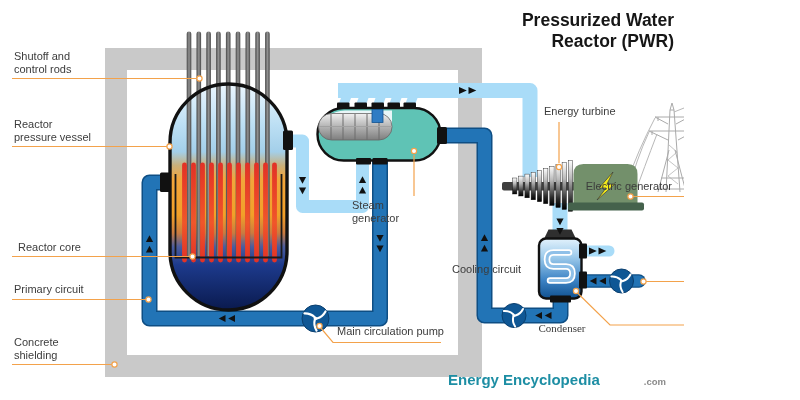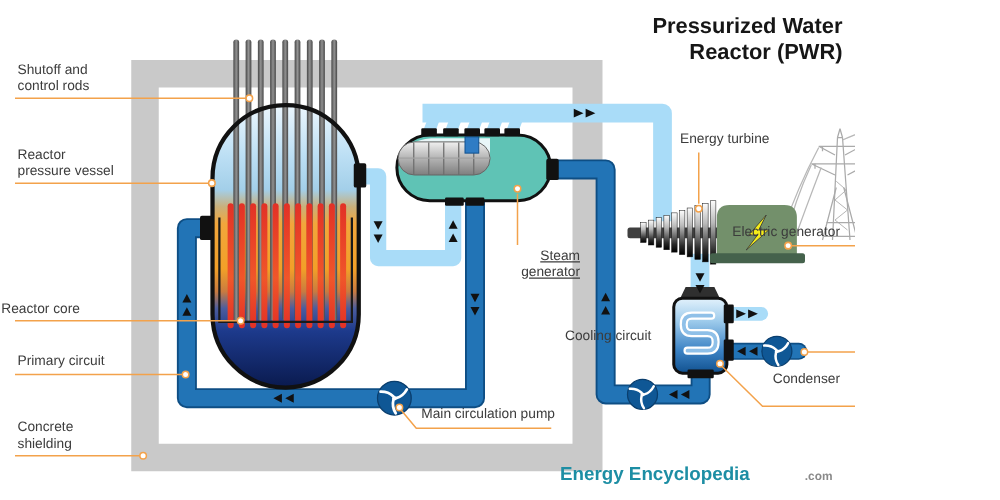--- a/index.html
+++ b/index.html
@@ -2,29 +2,29 @@
 <html><head>
 <meta charset="utf-8">
 <style>
   html,body{margin:0;padding:0;background:#fff;}
   #stage{position:relative;width:684px;height:400px;background:#ffffff;overflow:hidden;
          font-family:"Liberation Sans",sans-serif;}
   #diagram-svg{position:absolute;left:0;top:0;}
   .lbl{position:absolute;font-size:11px;line-height:12.5px;color:#3c3c3c;white-space:pre-line;}
   #lbl-shutoff{left:14px;top:50px;}
   #lbl-rpv{left:14px;top:118px;}
-  #lbl-core{left:1px;top:241px;}
+  #lbl-core{left:18px;top:241px;}
   #lbl-primary{left:14px;top:283px;}
   #lbl-concrete{left:14px;top:336px;}
-  #lbl-sg{left:364px;top:199px;width:100px;text-align:right;text-decoration:underline;}
+  #lbl-sg{left:352px;top:199px;width:100px;text-align:left;}
   #lbl-mcp{left:337px;top:325px;}
   #lbl-st{left:544px;top:105px;}
   #lbl-eg{right:12px;top:180px;width:220px;text-align:right;}
   #lbl-cc{right:12px;top:263px;width:220px;text-align:left;}
-  #lbl-cond{right:12px;top:297px;width:220px;text-align:right;}
+  #lbl-cond{right:12px;top:322px;width:220px;text-align:center;font-family:Liberation Serif, serif;}
   #title{position:absolute;right:10px;top:10px;width:260px;text-align:right;
          font-size:17.5px;line-height:21px;font-weight:bold;color:#161616;}
   #logo{position:absolute;right:18px;top:371px;font-weight:bold;font-size:15px;color:#1d8ea4;}
   #logo .tld{font-size:9.5px;color:#8a8a8a;font-weight:bold;margin-left:44px;}
 </style>
 </head>
 <body>
 
 <div id="stage">
 

